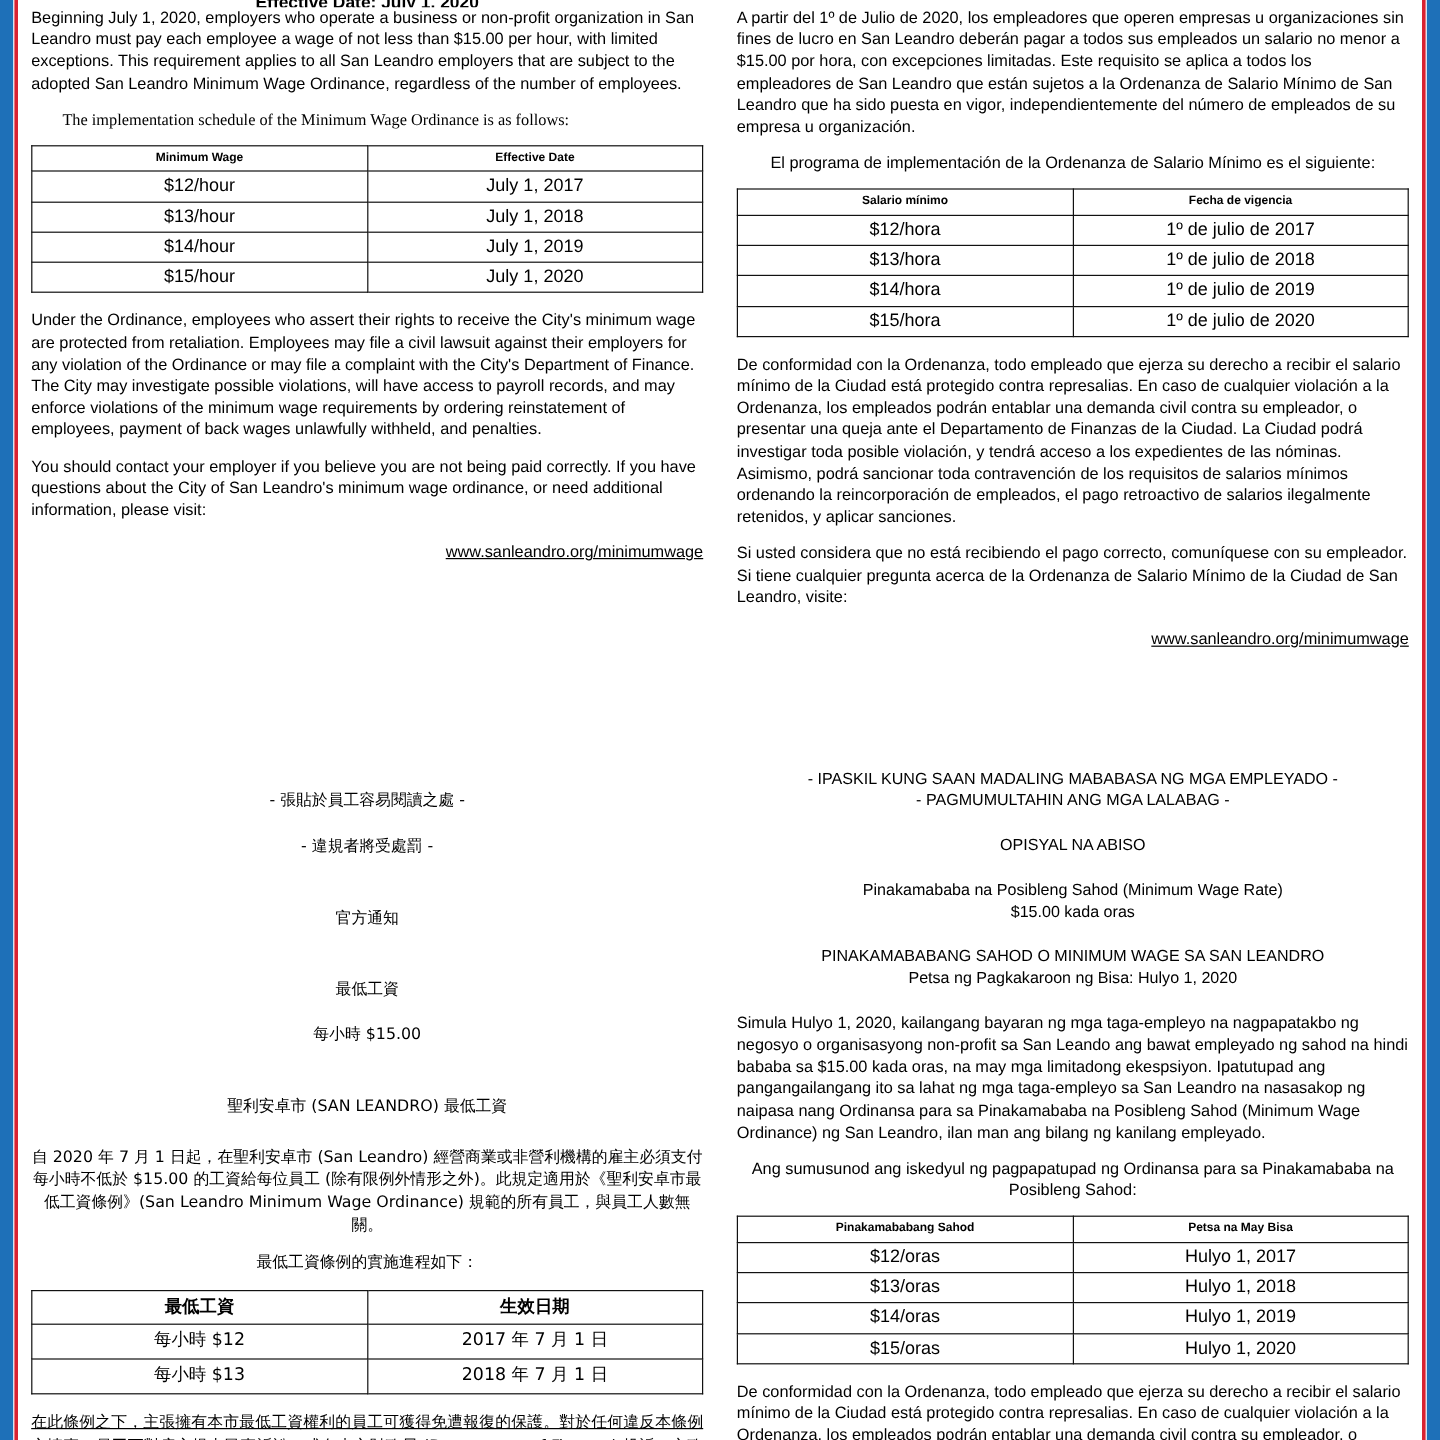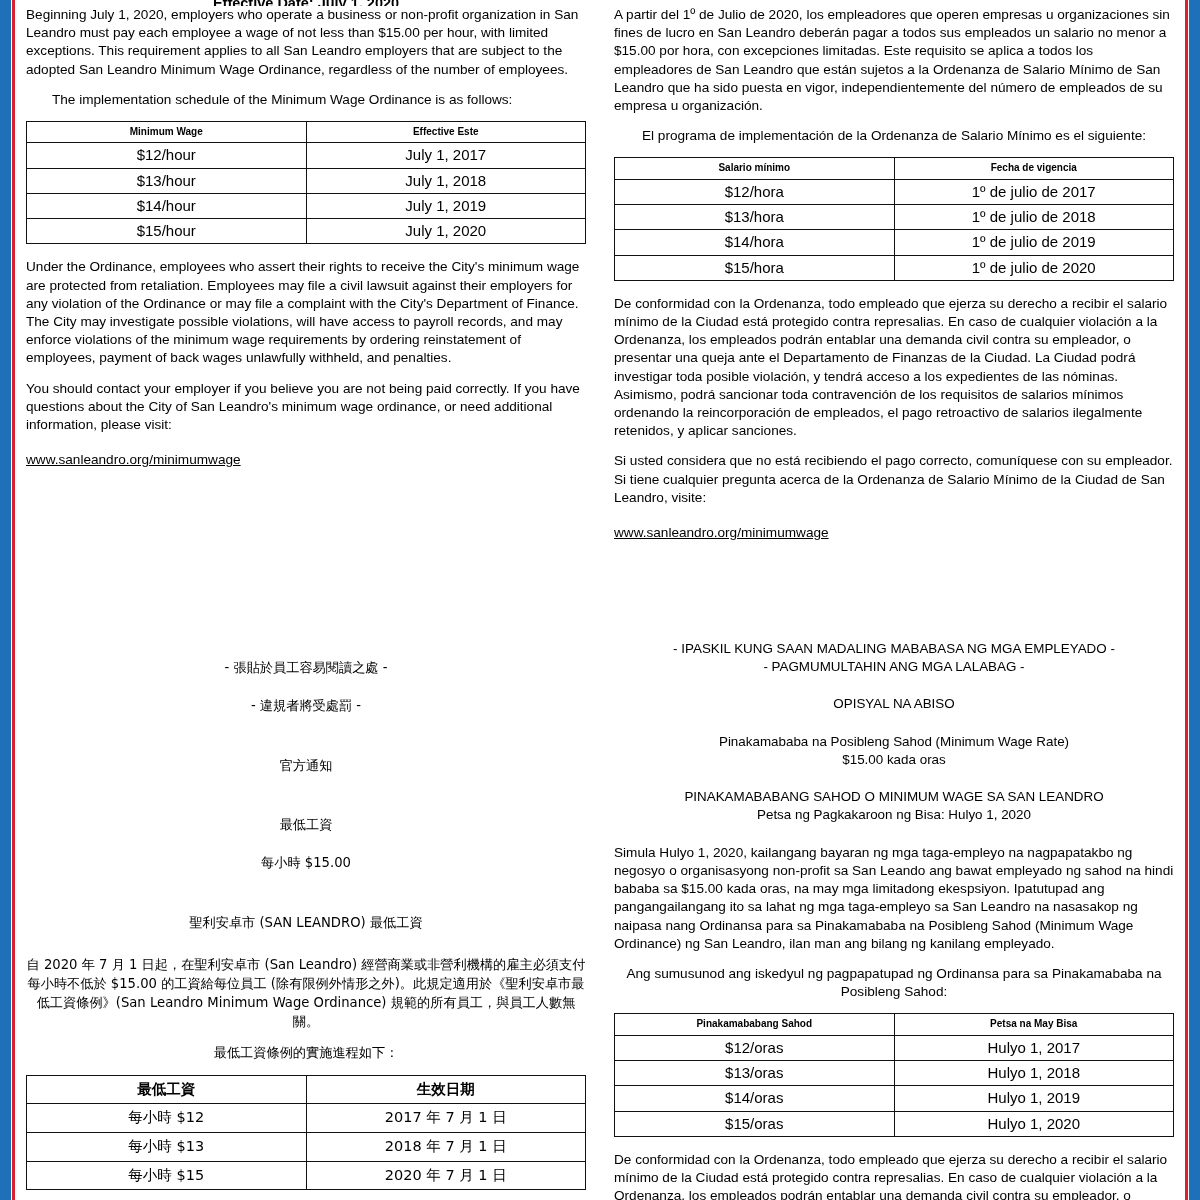--- a/index.html
+++ b/index.html
@@ -74,30 +74,30 @@
     overflow: hidden;
     margin-top: -4px;
   }
 
   p.body {
     font-size: 13.6px;
     line-height: 1.34;
     text-align: left;
     margin-bottom: 12px;
   }
-  p.body.indent { text-indent: 26px; }
+  p.body.indent { text-indent: 26px; font-family: Liberation Serif, serif; }
   p.center {
     font-size: 13.6px;
     line-height: 1.34;
     text-align: center;
     margin-bottom: 12px;
   }
   .url {
     font-size: 13.6px;
-    text-align: left;
+    text-align: right;
     text-decoration: underline;
     margin: 18px 0 14px 0;
   }
 
   
   table.sched {
     width: 100%;
     border-collapse: collapse;
     margin: 6px 0 14px 0;
     table-layout: fixed;
@@ -176,21 +176,21 @@
   <div class="cols">
 
     <div class="col col-left">
       <p class="body">Beginning July 1, 2020, employers who operate a business or non-profit organization in San Leandro must pay each employee a wage of not less than $15.00 per hour, with limited exceptions. This requirement applies to all San Leandro employers that are subject to the adopted San Leandro Minimum Wage Ordinance, regardless of the number of employees.</p>
       <p class="body indent">The implementation schedule of the Minimum Wage Ordinance is as follows:</p>
 
       <table class="sched">
         <thead>
           <tr>
             <th>Minimum Wage</th>
-            <th>Effective Este</th>
+            <th>Effective Date</th>
           </tr>
         </thead>
         <tbody>
           <tr>
             <td>$12/hour</td>
             <td>July 1, 2017</td>
           </tr>
           <tr>
             <td>$13/hour</td>
             <td>July 1, 2018</td>
@@ -276,24 +276,20 @@
         </thead>
         <tbody>
           <tr>
             <td>每小時 $12</td>
             <td>2017 年 7 月 1 日</td>
           </tr>
           <tr>
             <td>每小時 $13</td>
             <td>2018 年 7 月 1 日</td>
           </tr>
-          <tr>
-            <td>每小時 $15</td>
-            <td>2020 年 7 月 1 日</td>
-          </tr>
         </tbody>
       </table>
 
       <p class="underlined">在此條例之下，主張擁有本市最低工資權利的員工可獲得免遭報復的保護。對於任何違反本條例之情事，員工可對雇主提出民事訴訟，或向本市財政局 (Department of Finance) 投訴。市政府可調查疑似違規情形，調閱工資發放記錄，並可藉由勒令雇員工復職、歸還非法扣留工資和處罰的方式，強制執行最低工資規定。</p>
     </div>
 
     <div class="col col-right tl">
       <div class="hdr-line">- IPASKIL KUNG SAAN MADALING MABABASA NG MGA EMPLEYADO -</div>
       <div class="hdr-line">- PAGMUMULTAHIN ANG MGA LALABAG -</div>
       <div class="gap-md"></div>

